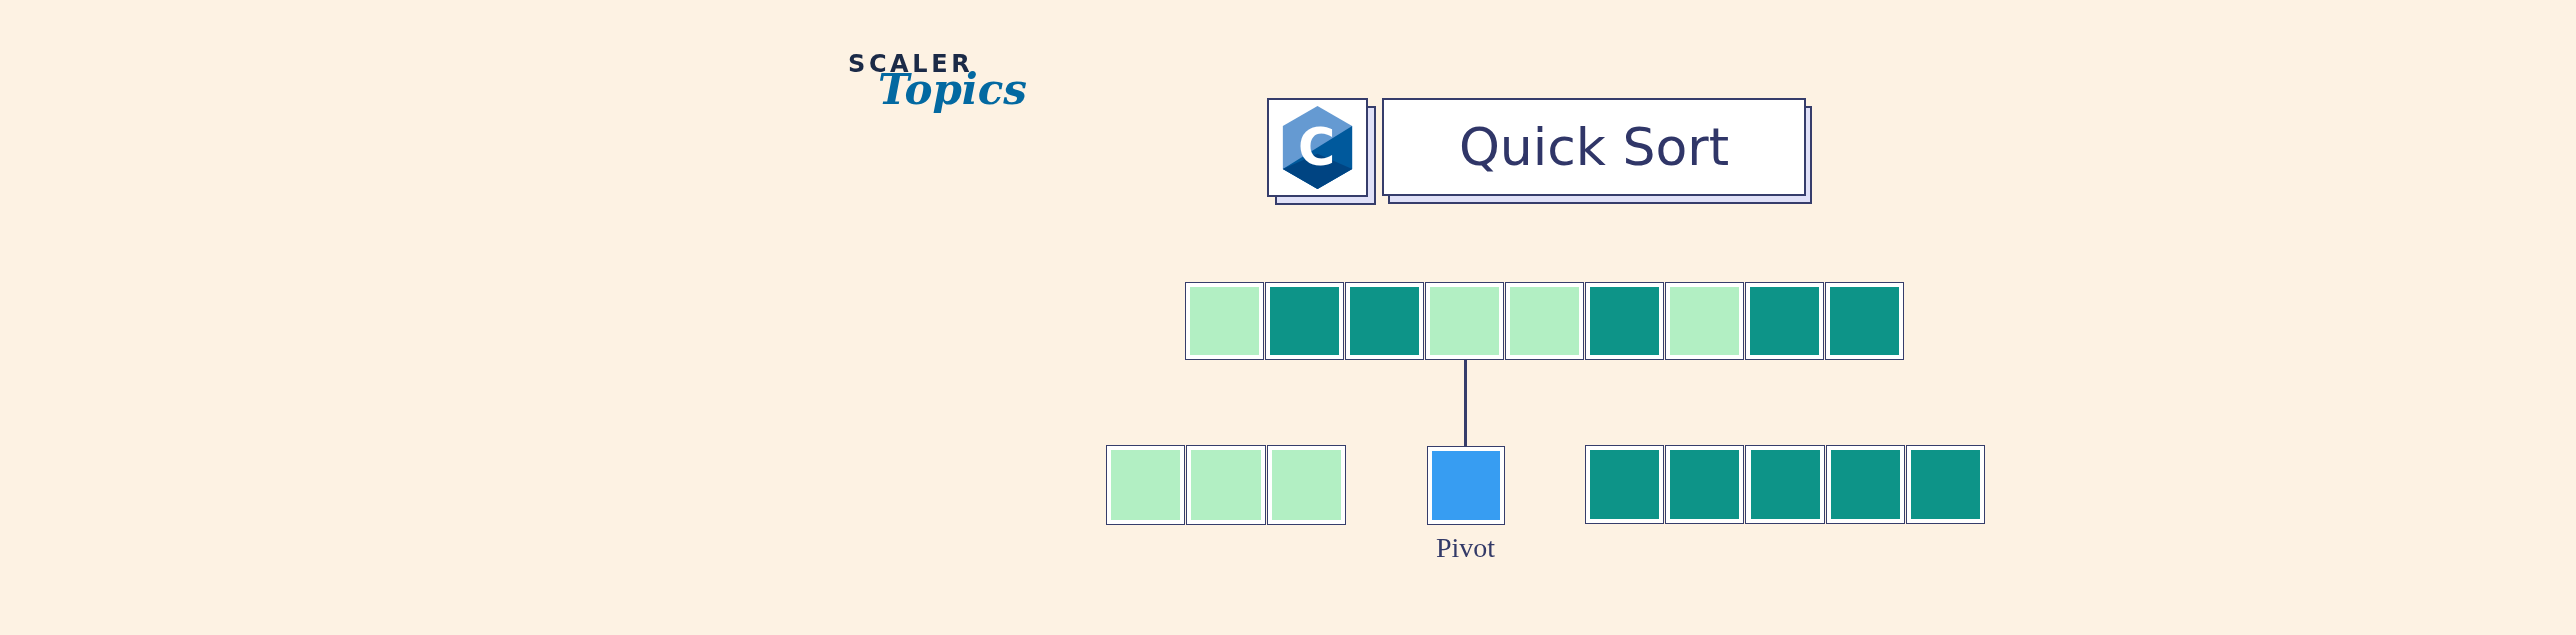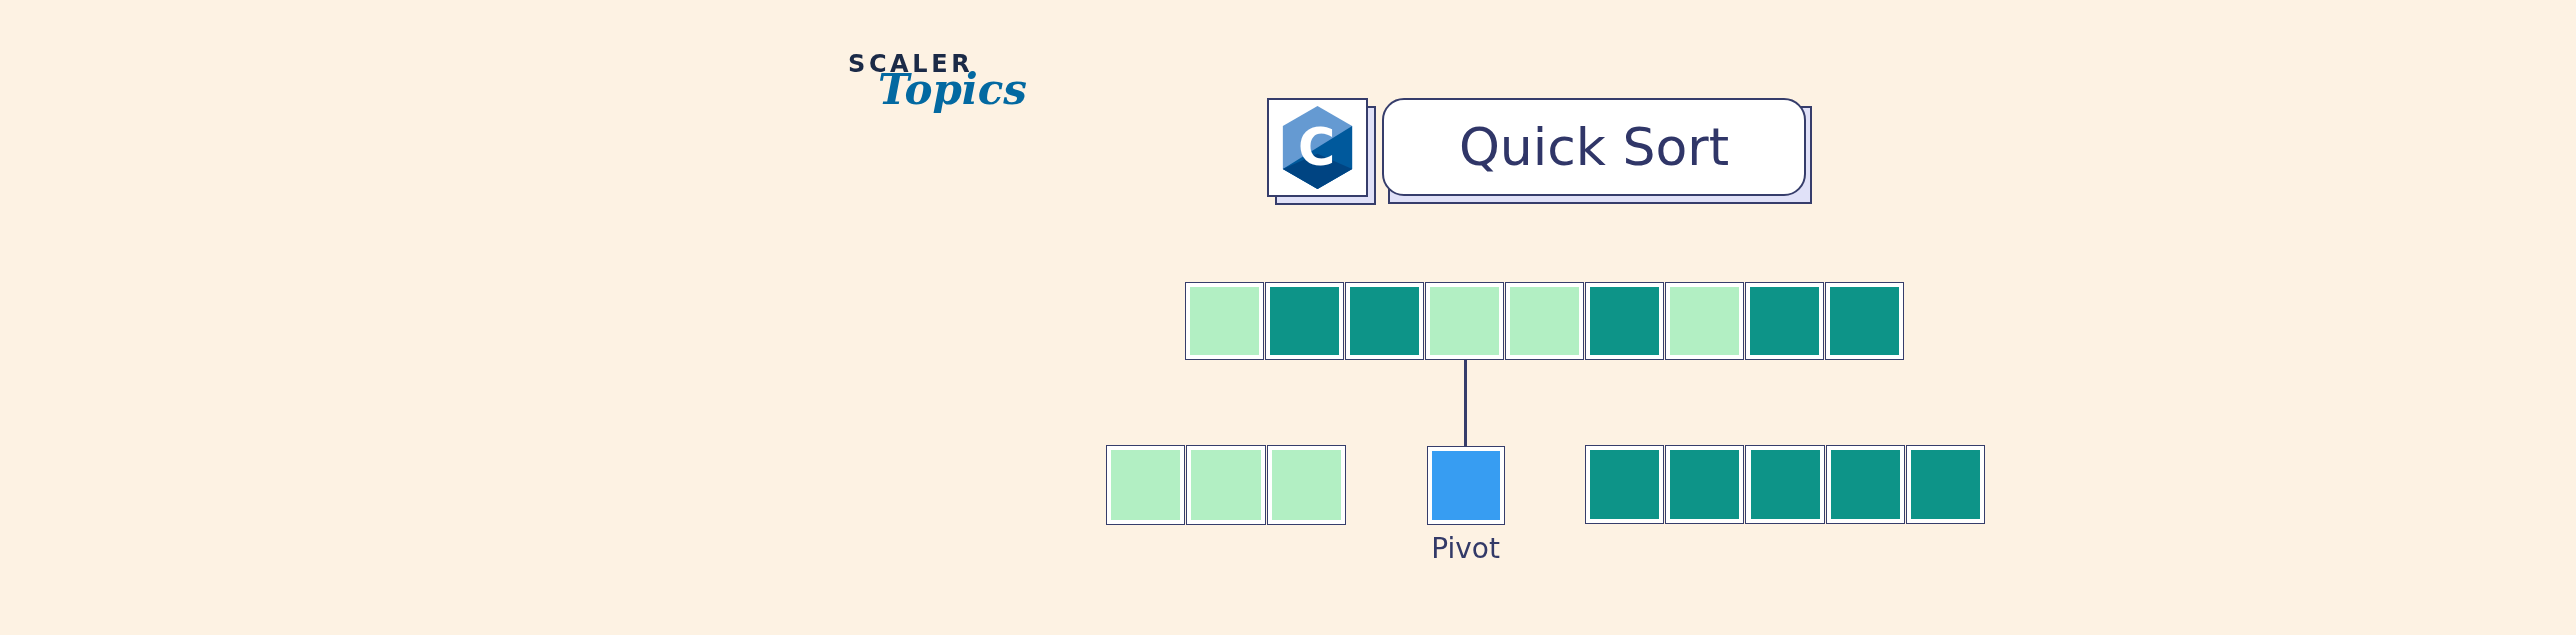--- a/index.html
+++ b/index.html
@@ -37,21 +37,21 @@
     border: 2.1px solid #363d6b;
   }
   .card {
     background: #ffffff;
     border: 2.6px solid #363d6b;
     display: flex; align-items: center; justify-content: center;
   }
   .c-card-shadow  { left: 1275px; top: 106px; width: 101px; height: 99px; }
   .c-card         { left: 1267px; top: 98px; width: 101px; height: 99px; }
   .qs-card-shadow { left: 1388px; top: 106px; width: 424px; height: 98px; }
-  .qs-card        { left: 1382px; top: 98px; width: 424px; height: 98px; border-radius: 22px; }
+  .qs-card        { left: 1382px; top: 98px; width: 424px; height: 98px; }
   .qs-title {
     font-size: 52px;
     color: #303668;
     white-space: nowrap;
   }
 
   
   .cell-row {
     display: flex;
     gap: 1px;
@@ -73,20 +73,21 @@
 
   .connector {
     left: 1464px; top: 360px; width: 2.6px; height: 87px;
     background: #363d6b;
   }
   .pivot-label {
     left: 1388px; top: 532px; width: 155px;
     text-align: center;
     font-size: 28px;
     color: #333a68;
+    font-family: Liberation Serif, serif;
   }
 </style>
 </head>
 <body>
 
 <div class="abs logo-brand">SCALER</div>
 <div class="abs logo-wordmark">Topics</div>
 
 <div class="abs card-shadow c-card-shadow"></div>
 <div class="abs card c-card">

